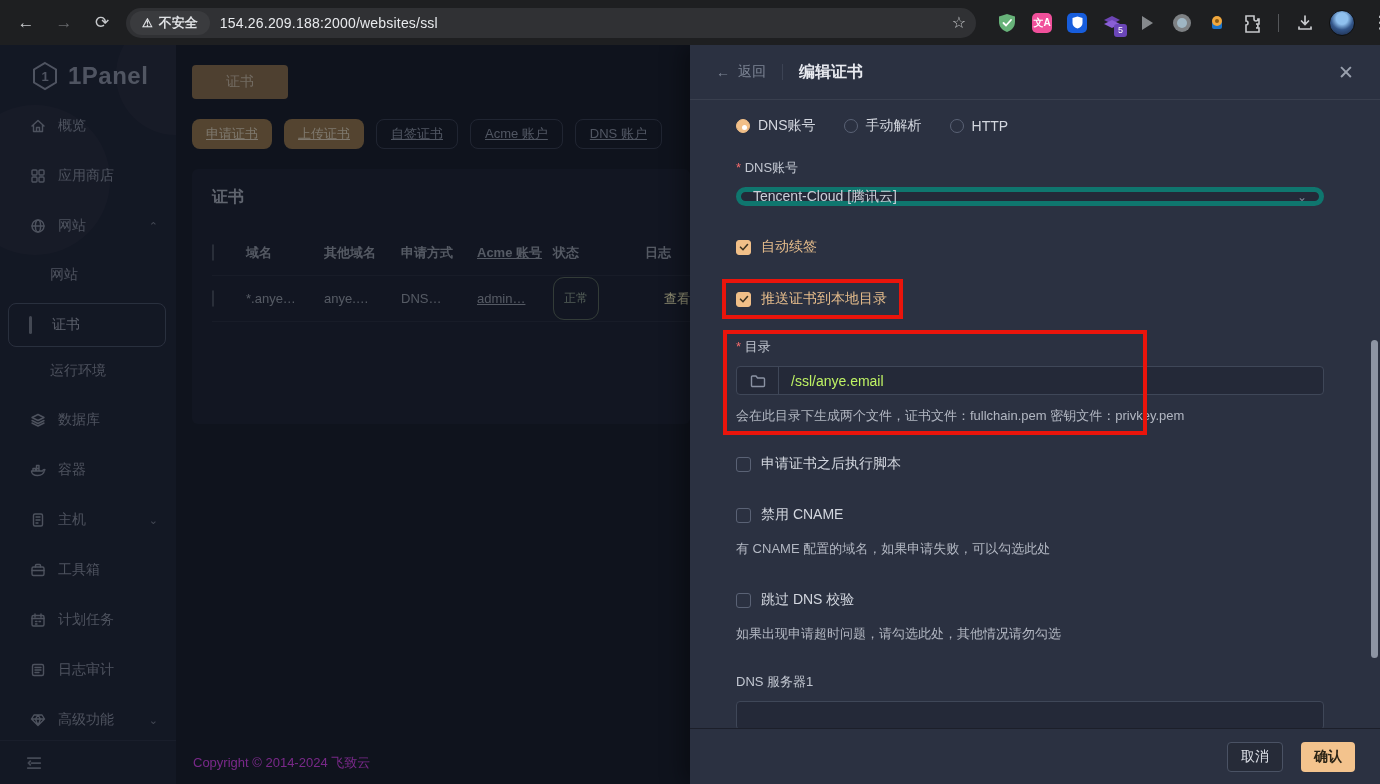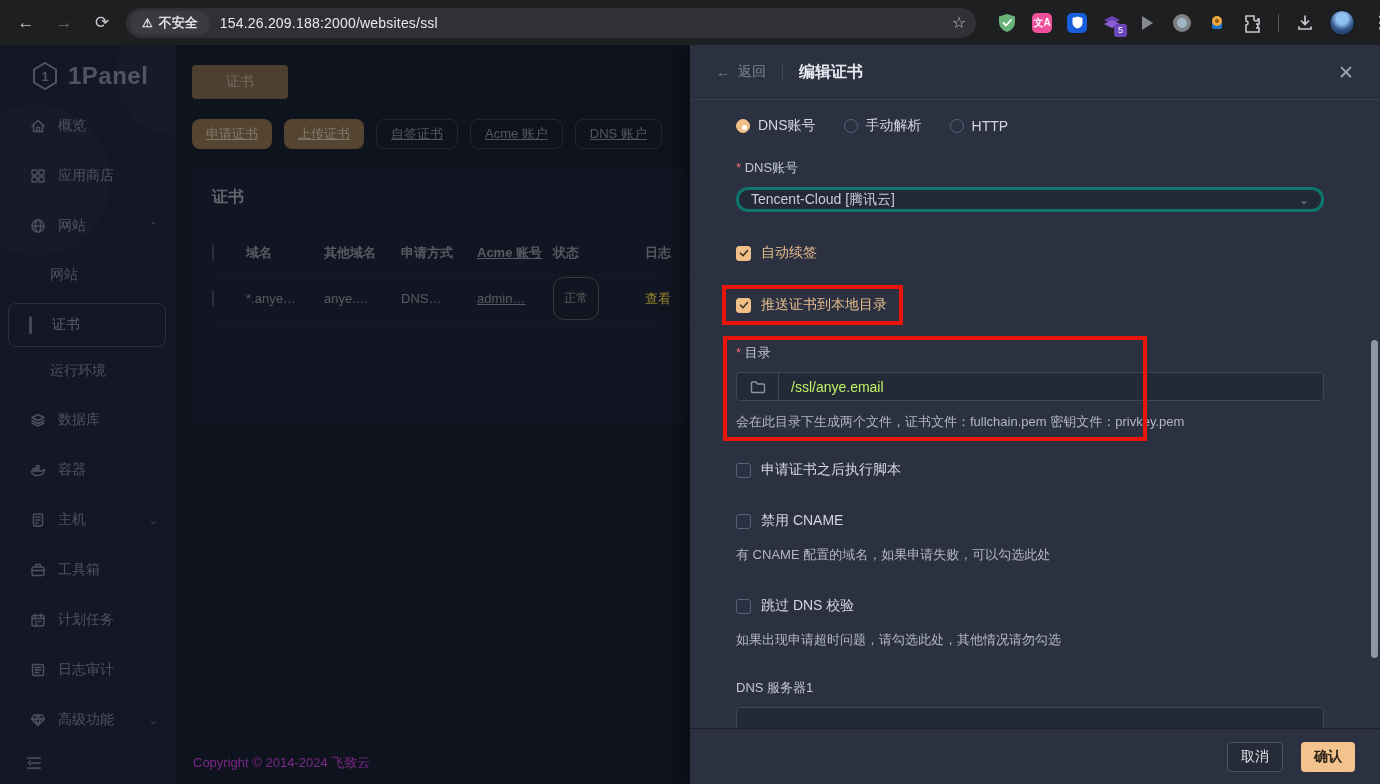--- a/index.html
+++ b/index.html
@@ -67,21 +67,21 @@
   .card-title { color:#aeb4c2; font-size:16px; font-weight:700; }
   .tbl { margin-top:22px; width:520px; font-size:13px; color:#99a0ad; }
   .tr { display:flex; align-items:center; min-height:46px; border-bottom:1px solid #2a3041; }
   .th { font-weight:700; }
   .tc { padding-right:8px; }
   .c0 { flex:0 0 34px; } .c1 { flex:0 0 78px; } .c2 { flex:0 0 77px; } .c3 { flex:0 0 76px; }
   .c4 { flex:0 0 76px;text-decoration:underline; } .c5 { flex:0 0 92px; } .c6 { flex:0 0 60px; }
   .cbx-s { width:14px; height:14px; border:1px solid #4a5160; border-radius:3px; }
   .pill { display:inline-block; border:1px solid #5c6a5e; color:#93a595; border-radius:11px;
     padding:12px 10px; font-size:12px; }
-  .link { color:#fde047; cursor:pointer; }
+  .link { color:#fef9c3; cursor:pointer;margin-left:19px; }
   .copyright { position:absolute; left:17px; bottom:12px; color:#d946ef; font-size:13px; }
 
   .mask { position:absolute; left:0; top:0; width:690px; height:739px; background:rgba(3,5,10,0.45); z-index:5; }
 
   
   .drawer { position:absolute; left:690px; top:0; width:690px; height:739px; background:#2b3141;
     z-index:10; box-shadow:-8px 0 20px rgba(0,0,0,.35); }
   .dhead { height:55px; display:flex; align-items:center; padding:0 26px;
     border-bottom:1px solid rgba(255,255,255,.07); }
   .back { display:flex; align-items:center; gap:8px; color:#7d8595; font-size:14px; cursor:pointer; }
@@ -93,21 +93,21 @@
 
   .radios { display:flex; gap:28px; align-items:center; }
   .ritem { display:flex; gap:8px; align-items:center; color:#d3d7df; font-size:14px; cursor:pointer; }
   .radio { width:14px; height:14px; border-radius:50%; border:1px solid #5a6275; position:relative; }
   .radio.sel { background:#f1bf88; border-color:#f1bf88; }
   .radio.sel::after { content:""; position:absolute; left:4.5px; top:4.5px; width:5px; height:5px;
     border-radius:50%; background:#fff; }
 
   .flabel { color:#c2c7d1; font-size:13px; margin-top:24px; }
   .req::before { content:"* "; color:#f56c6c; }
-  .select { margin-top:10px; height:25px; background:#242938; border:3px solid #0f766e; border-radius:12px;
+  .select { margin-top:10px; height:19px; background:#242938; border:5px solid #0f766e; border-radius:12px;
     display:flex; align-items:center; padding:0 12px; color:#c9cdd7; font-size:14px; cursor:pointer; }
   .select .dd { margin-left:auto; color:#7d8595; font-size:12px; }
 
   .cbrow { display:flex; gap:10px; align-items:center; font-size:14px; cursor:pointer; width:max-content;justify-content:flex-end; }
   .cb { width:15px; height:15px; border-radius:3px; border:1px solid #5a6275; flex:0 0 15px;
     display:flex; align-items:center; justify-content:center; }
   .cb.on { background:#f1bf88; border-color:#f1bf88; }
   .lbl-on { color:#e6bd8c; } .lbl-off { color:#d3d7df; }
   .help { color:#b2b7c2; font-size:13px; margin-top:16px; }
 

